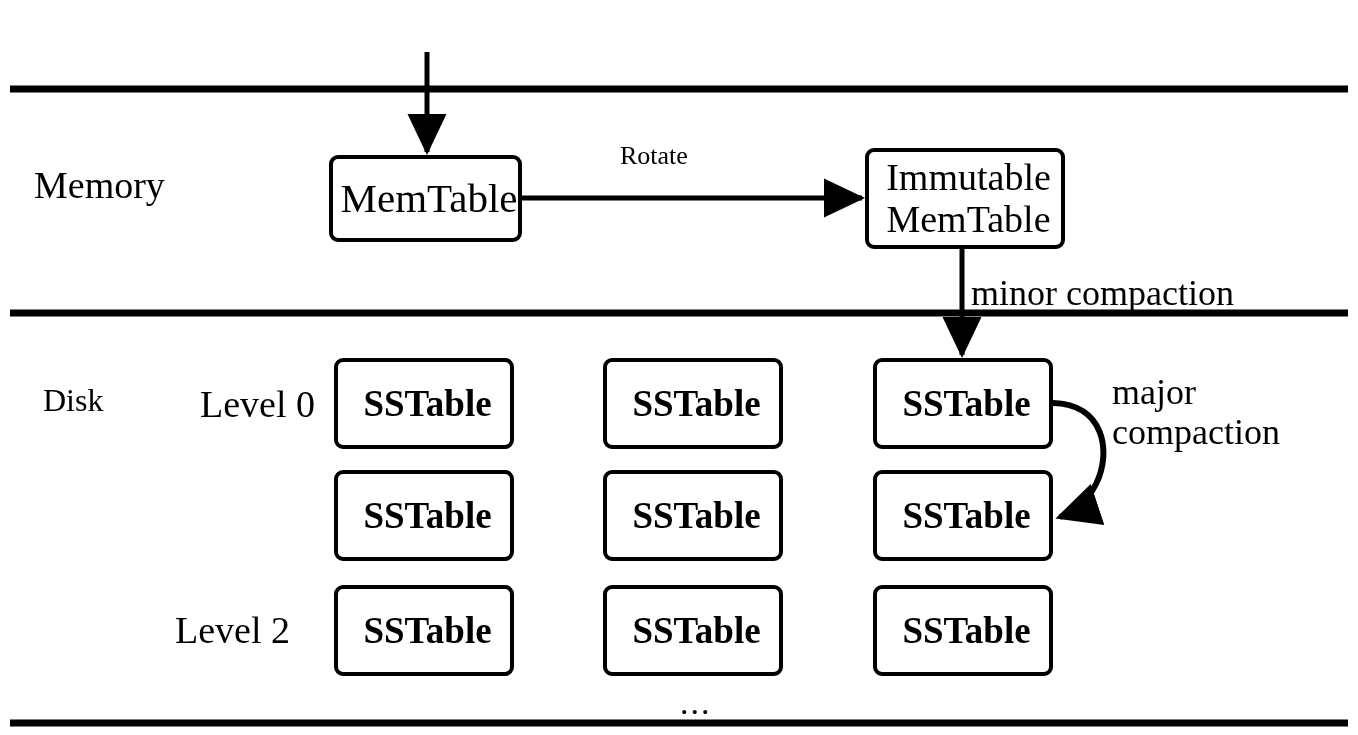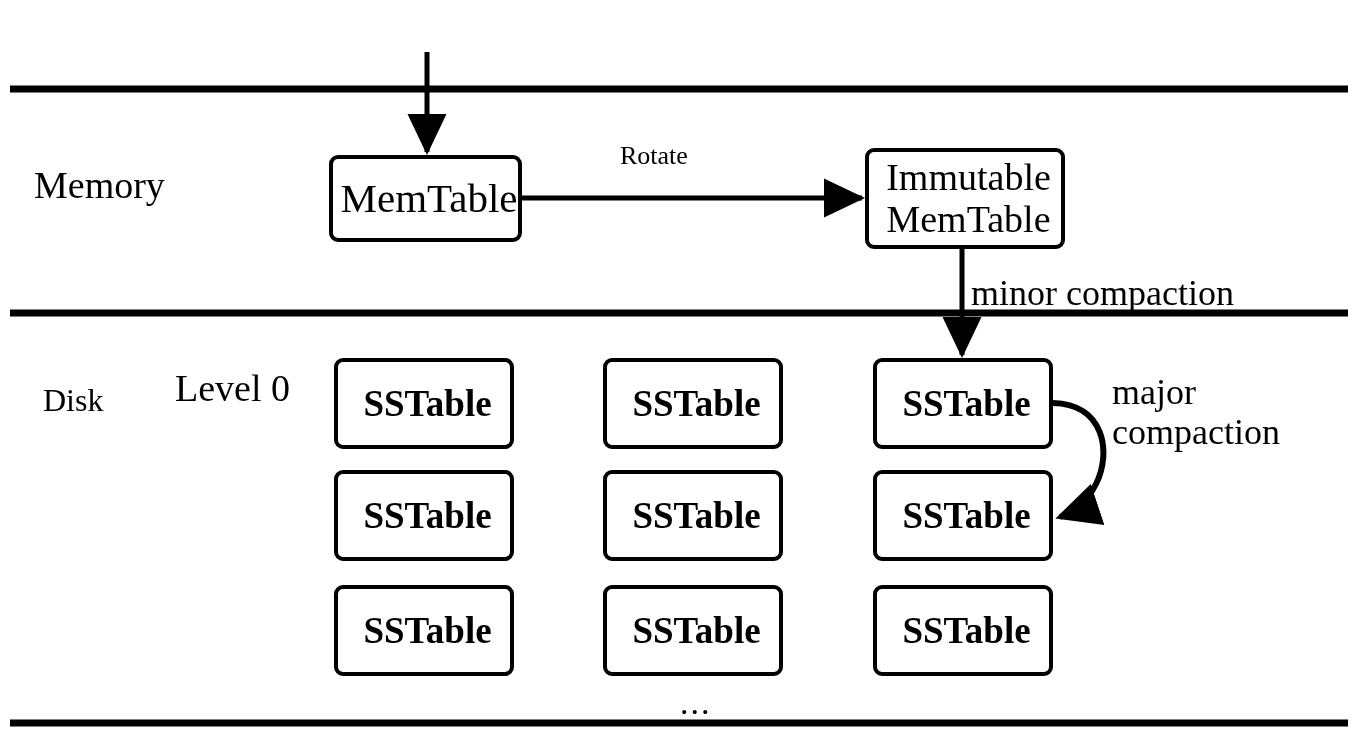--- a/index.html
+++ b/index.html
@@ -54,21 +54,21 @@
   }
   .lbl {
     position: absolute;
     white-space: nowrap;
     z-index: 4;
     background: transparent;
   }
   .lbl-memory   { font-size: 38px; left: 34px;  top: 163px; }
   .lbl-disk     { font-size: 32px; left: 37px;  top: 382px; margin-left: 6px; }
   .lbl-level    { font-size: 38px; left: 175px; }
-  .lbl-level-0  { top: 366px; }
+  .lbl-level-0  { top: 382px; margin-left: 25px; }
   .lbl-level-1  { top: 492px; }
   .lbl-level-2  { top: 608px; }
   .lbl-write    { font-size: 38px; left: 297px; top: 8px; }
   .lbl-rotate   { font-size: 26px; left: 620px; top: 141px; }
   .lbl-minor    { font-size: 36px; left: 971px; top: 272px; }
   .lbl-major    { font-size: 36px; left: 1112px; top: 372px; width: 200px; white-space: normal; line-height: 1.12; }
   .lbl-ellipsis { font-size: 34px; left: 680px; top: 684px; letter-spacing: 2px; }
 </style>
 </head>
 <body>
@@ -97,20 +97,21 @@
 
     <line x1="962" y1="248" x2="962" y2="355" stroke="#000000" stroke-width="5" marker-end="url(#arrowhead)"></line>
 
     <path d="M 1053,403 C 1104,404 1112,452 1096,484 C 1086,504 1072,513 1060,517" fill="none" stroke="#000000" stroke-width="6" marker-end="url(#arrowhead-curve)"></path>
   </svg>
 
   <div class="lbl lbl-memory">Memory</div>
   <div class="lbl lbl-disk">Disk</div>
 
   <div class="lbl lbl-level lbl-level-0">Level 0</div>
+  <div class="lbl lbl-level lbl-level-2">Level 2</div>
 
   <div class="lbl lbl-rotate">Rotate</div>
   <div class="lbl lbl-minor">minor compaction</div>
   <div class="lbl lbl-major">
     <span>major</span><br>
     <span>compaction</span>
   </div>
 
   <div class="node-box memtable-box" style="left:329px; top:155px; width:193px; height:87px;">
     <span>MemTable</span>

